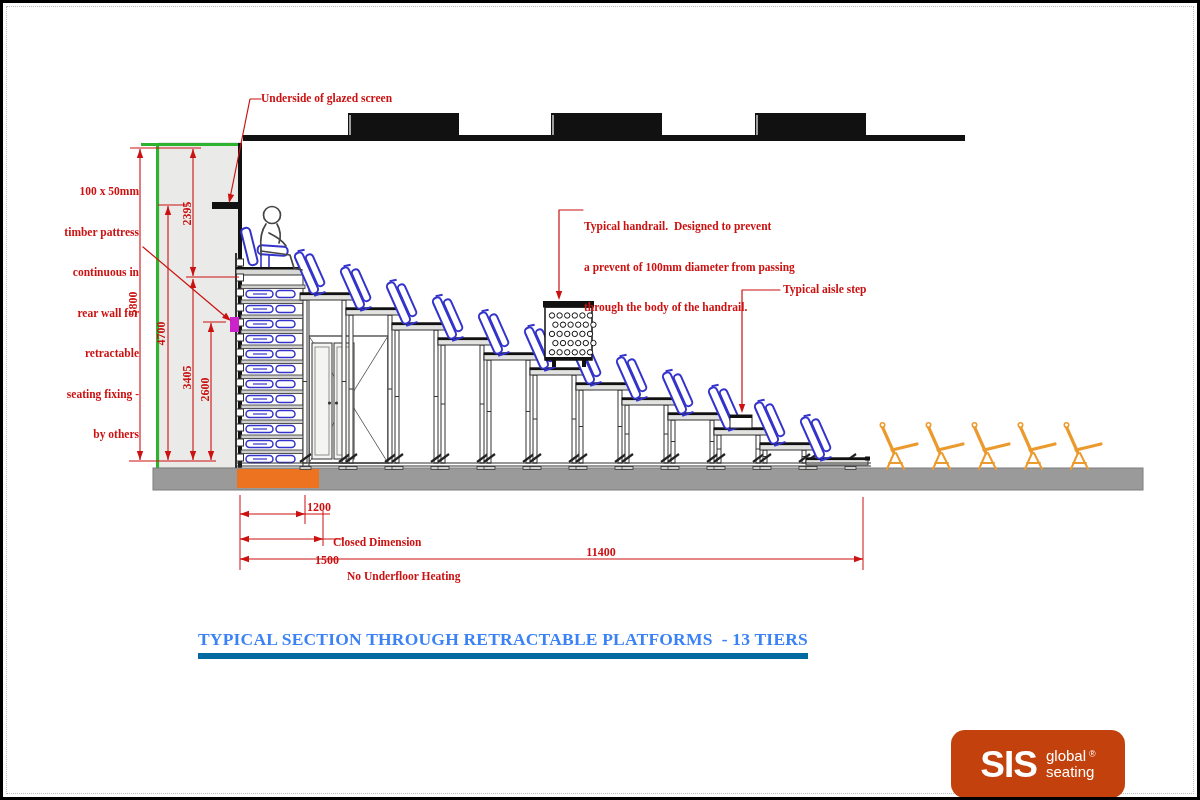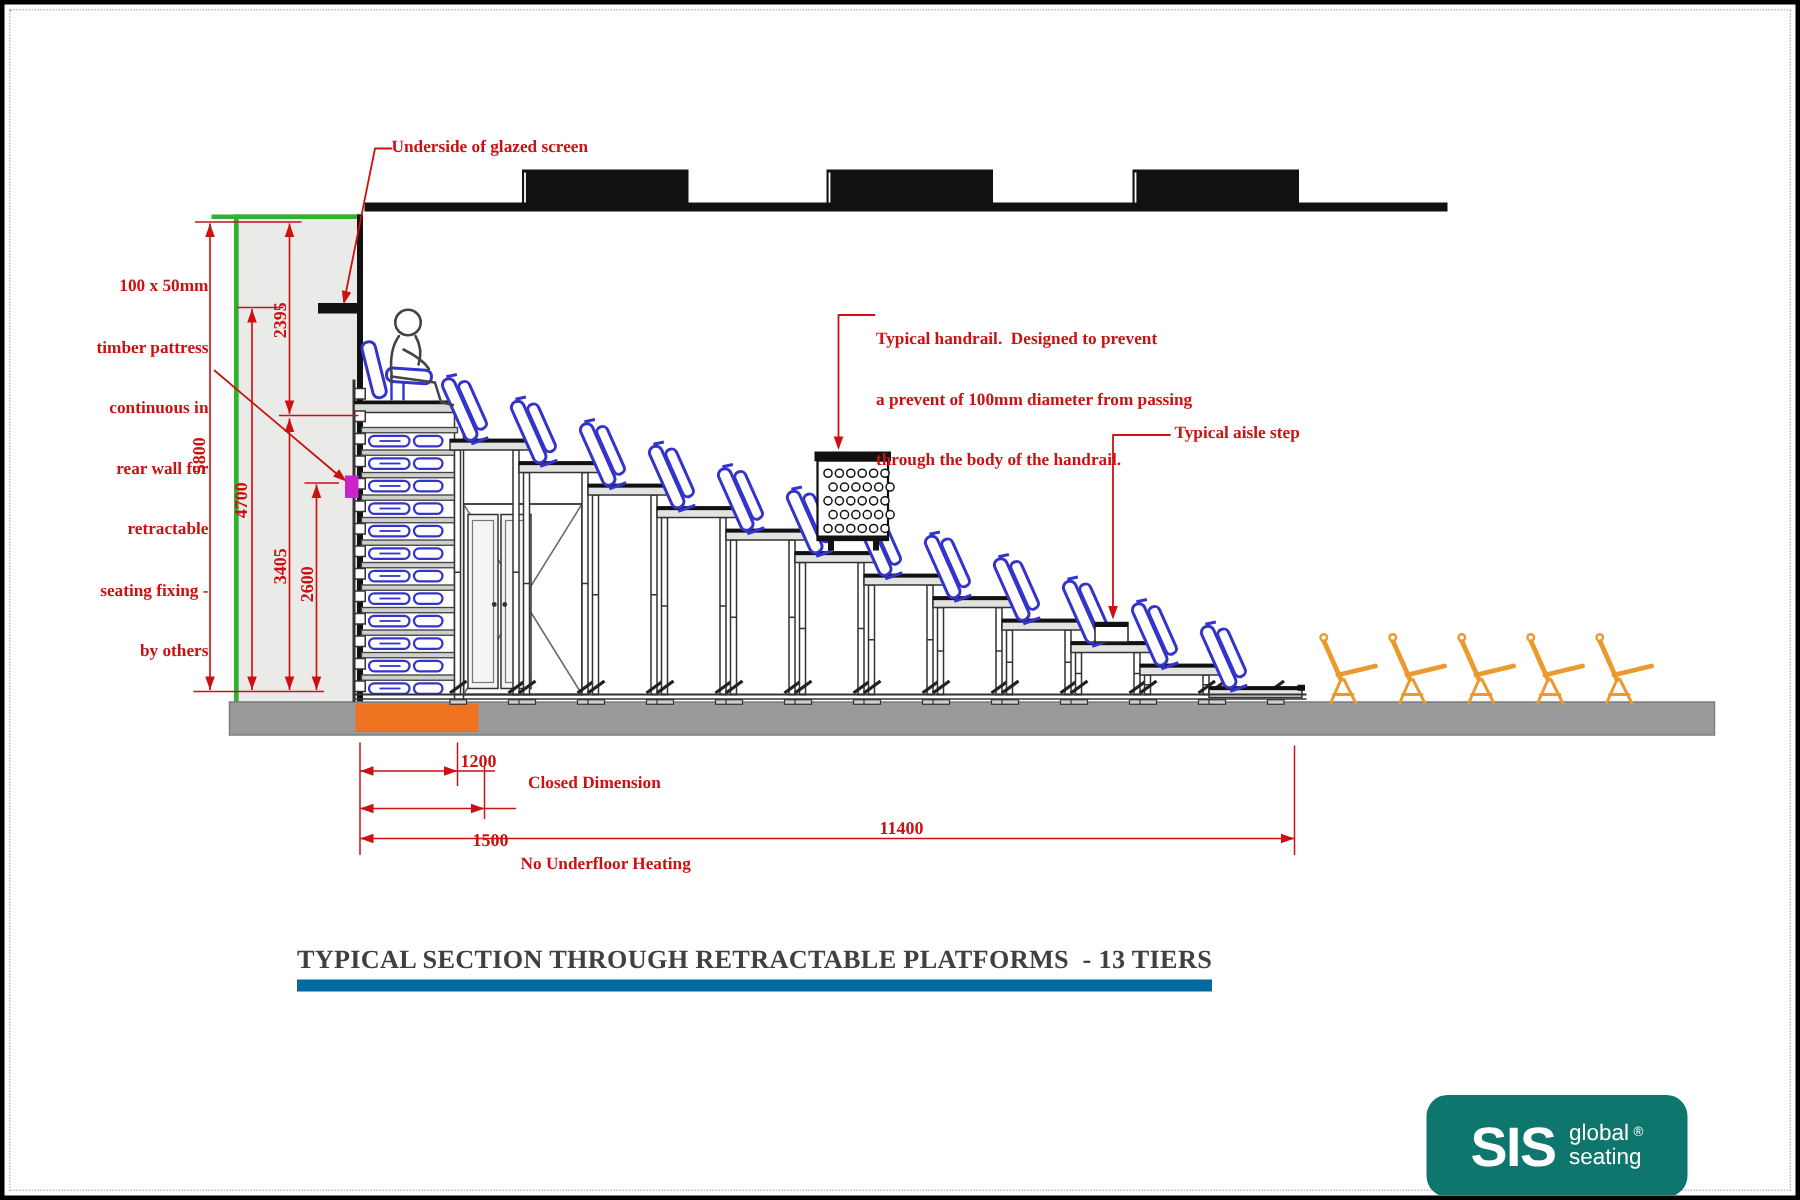--- a/index.html
+++ b/index.html
@@ -6,25 +6,25 @@
   #sheet{position:relative;width:1200px;height:800px;background:#fff;overflow:hidden;
          border:3px solid #000;box-sizing:border-box;font-family:"Liberation Serif",serif;}
   #inner-dotted{position:absolute;left:3px;top:3px;right:3px;bottom:3px;border:1px dotted #bbb;pointer-events:none;}
   #cad-svg{position:absolute;left:0;top:0;}
   .red-note{position:absolute;color:#cc1111;font-weight:bold;font-size:11.5px;line-height:13.5px;white-space:pre;}
   .vdim{position:absolute;width:80px;text-align:center;color:#cc1111;font-weight:bold;font-size:12px;
         transform:rotate(-90deg);}
   .hdim{position:absolute;width:60px;text-align:center;color:#cc1111;font-weight:bold;font-size:12px;white-space:pre;padding-left:48px;}
   #pattress-note{text-align:right;width:112px;}
   #title-wrap{position:absolute;left:110px;top:626px;width:780px;text-align:center;}
-  #title-text{display:inline-block;color:#404040;font-weight:bold;font-size:17.5px;white-space:pre;
-              border-bottom:8px solid #0369a1;padding-bottom:3px;letter-spacing:.2px;}
+  #title-text{display:inline-block;color:#3b82f6;font-weight:bold;font-size:17.5px;white-space:pre;
+              border-bottom:6px solid #0369a1;padding-bottom:3px;letter-spacing:.2px;}
   #notes-wrap{position:absolute;left:150px;top:665px;width:510px;text-align:center;color:#111;
               font-weight:bold;font-size:15.5px;line-height:21px;white-space:pre;}
-  #logo{position:absolute;left:948px;top:727px;width:174px;height:68px;background:#0f766e;border-radius:14px;
+  #logo{position:absolute;left:948px;top:727px;width:174px;height:68px;background:#c2410c;border-radius:14px;
         display:flex;align-items:center;justify-content:center;gap:9px;font-family:"Liberation Sans",sans-serif;}
   #logo-brand{color:#fff;font-weight:bold;font-size:37px;letter-spacing:-1px;line-height:1;}
   #logo-words{display:flex;flex-direction:column;color:#fff;font-size:15px;line-height:16px;}
   #logo-reg{font-size:9px;vertical-align:top;position:relative;top:-2px;margin-left:3px;}
   .l1{display:flex;align-items:flex-start;}
 </style>
 </head>
 <body>
 
 <div id="sheet">
@@ -552,21 +552,21 @@
 
   <div class="vdim" style="left:90px;top:293px;">5800</div>
   <div class="vdim" style="left:118px;top:323px;">4700</div>
   <div class="vdim" style="left:144px;top:203px;">2395</div>
   <div class="vdim" style="left:144px;top:367px;">3405</div>
   <div class="vdim" style="left:162px;top:379px;">2600</div>
 
   <div class="hdim" style="left:238px;top:497px;">1200</div>
   <div class="hdim" style="left:246px;top:550px;">1500</div>
   <div class="hdim" style="left:520px;top:542px;">11400</div>
-  <div class="red-note" style="left:330px;top:513px;margin-left:19px;">Closed Dimension</div>
+  <div class="red-note" style="left:330px;top:533px;">Closed Dimension</div>
   <div class="red-note" style="left:344px;top:529px;margin-top:38px;">No Underfloor Heating</div>
 
   <div id="title-wrap">
     <span id="title-text">TYPICAL SECTION THROUGH RETRACTABLE PLATFORMS  - 13 TIERS</span>
   </div>
   <div id="notes-wrap">
     
   </div>
 
   <div id="logo">

